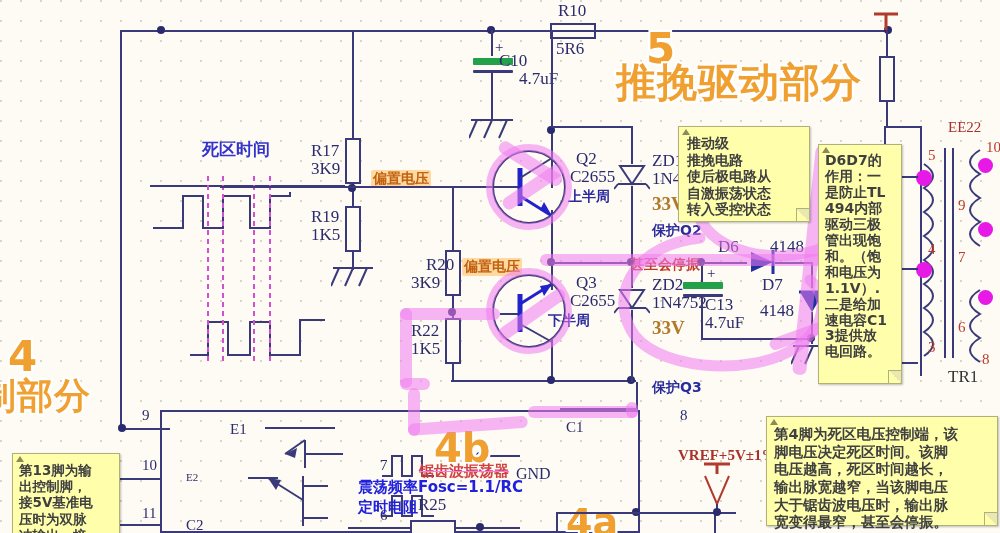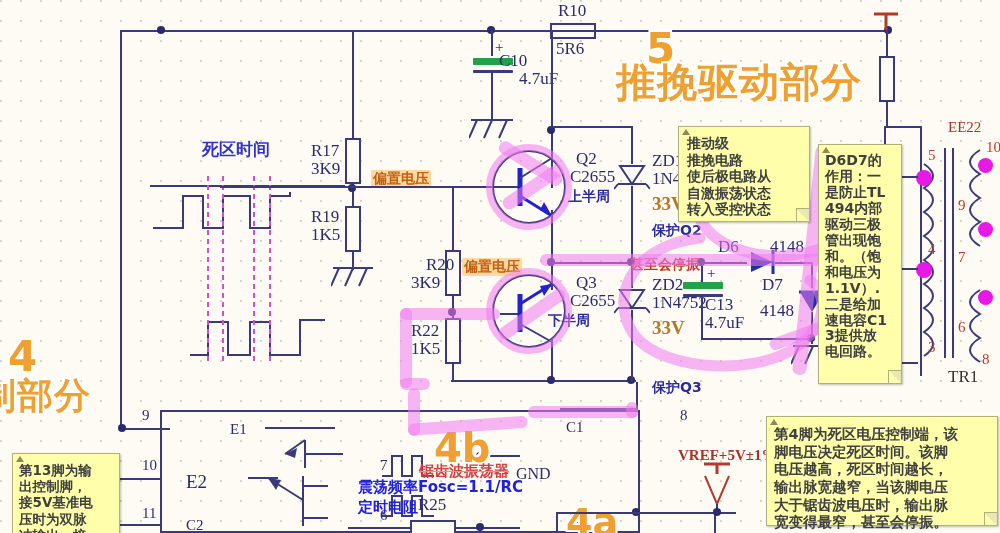--- a/index.html
+++ b/index.html
@@ -304,21 +304,21 @@
   <div class="w wh" style="left:830px;top:362px;width:88px;"></div>
 
   <div class="abs" style="left:160px;top:410px;width:480px;height:123px;border:2px solid #3a3a7a;box-sizing:border-box;background:transparent;"></div>
 
   <div class="w wh" style="left:120px;top:428px;width:42px;"></div>
   <div class="node" style="left:118px;top:424px;"></div>
   <div class="lbl" style="left:142px;top:408px;font-size:15px;">9</div>
   <div class="lbl" style="left:186px;top:422px;font-size:15px;margin-left:44px;">E1</div>
   <div class="w wh" style="left:120px;top:478px;width:42px;"></div>
   <div class="lbl" style="left:142px;top:458px;font-size:15px;">10</div>
-  <div class="lbl" style="left:186px;top:472px;font-size:19px;">E2</div>
+  <div class="lbl" style="left:186px;top:472px;font-size:11px;">E2</div>
   <div class="w wh" style="left:120px;top:524px;width:42px;"></div>
   <div class="lbl" style="left:142px;top:506px;font-size:15px;">11</div>
   <div class="lbl" style="left:186px;top:518px;font-size:15px;">C2</div>
 
   <div class="lbl" style="left:566px;top:420px;font-size:15px;">C1</div>
   <div class="lbl" style="left:680px;top:408px;font-size:15px;">8</div>
   <div class="lbl" style="left:516px;top:466px;font-size:16px;">GND</div>
   <div class="lbl" style="left:380px;top:458px;font-size:15px;">7</div>
   <div class="lbl" style="left:380px;top:508px;font-size:15px;">6</div>
   <div class="lbl" style="left:570px;top:512px;font-size:15px;">RT</div>

